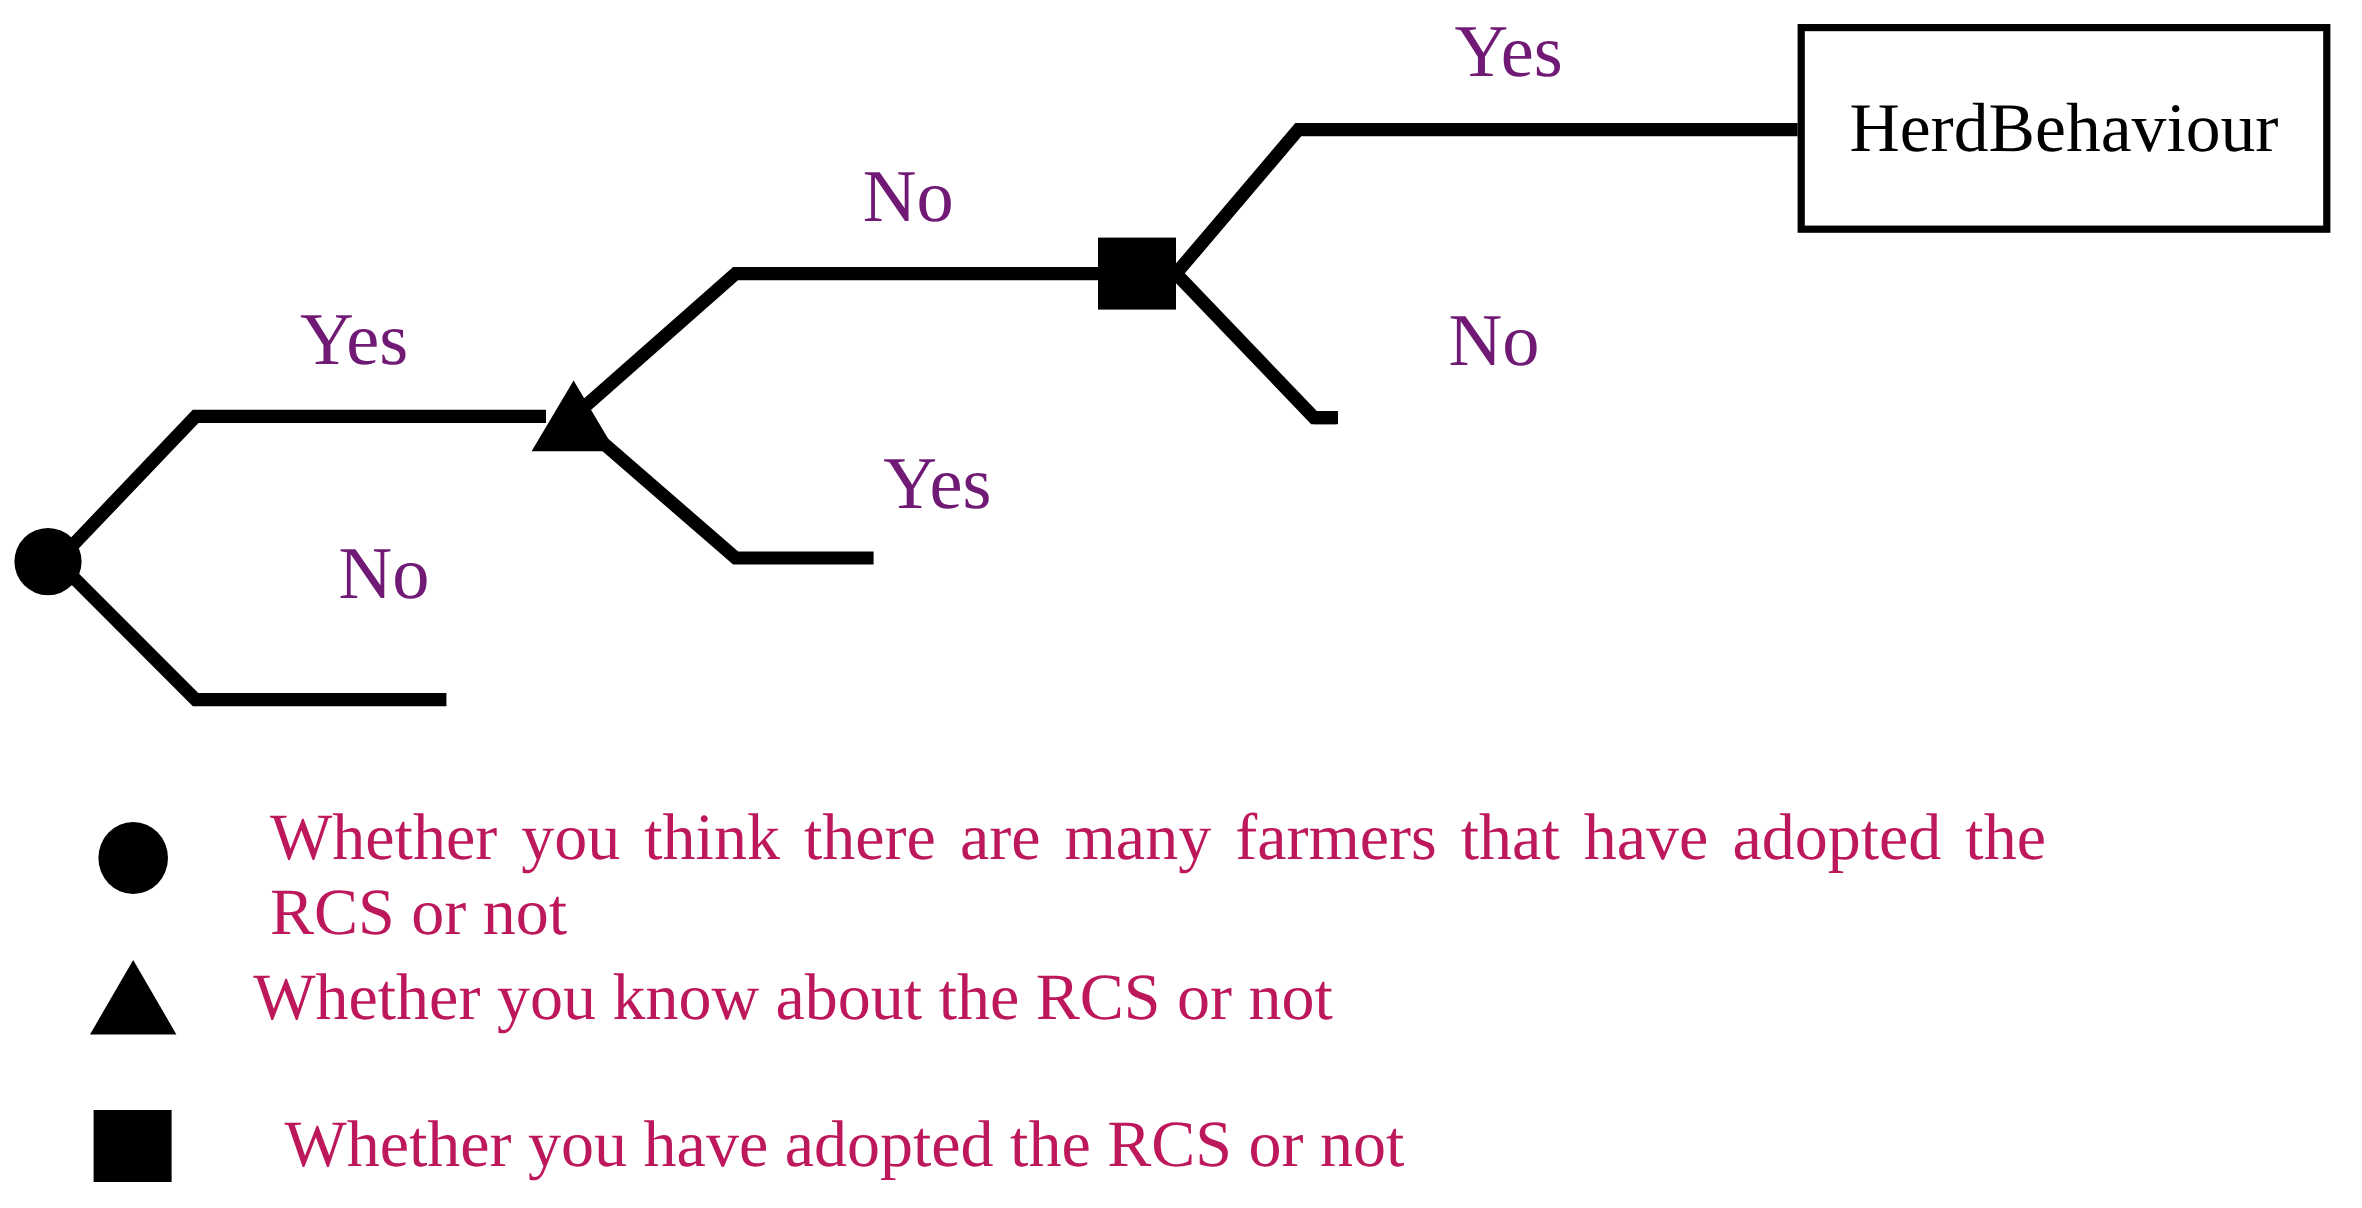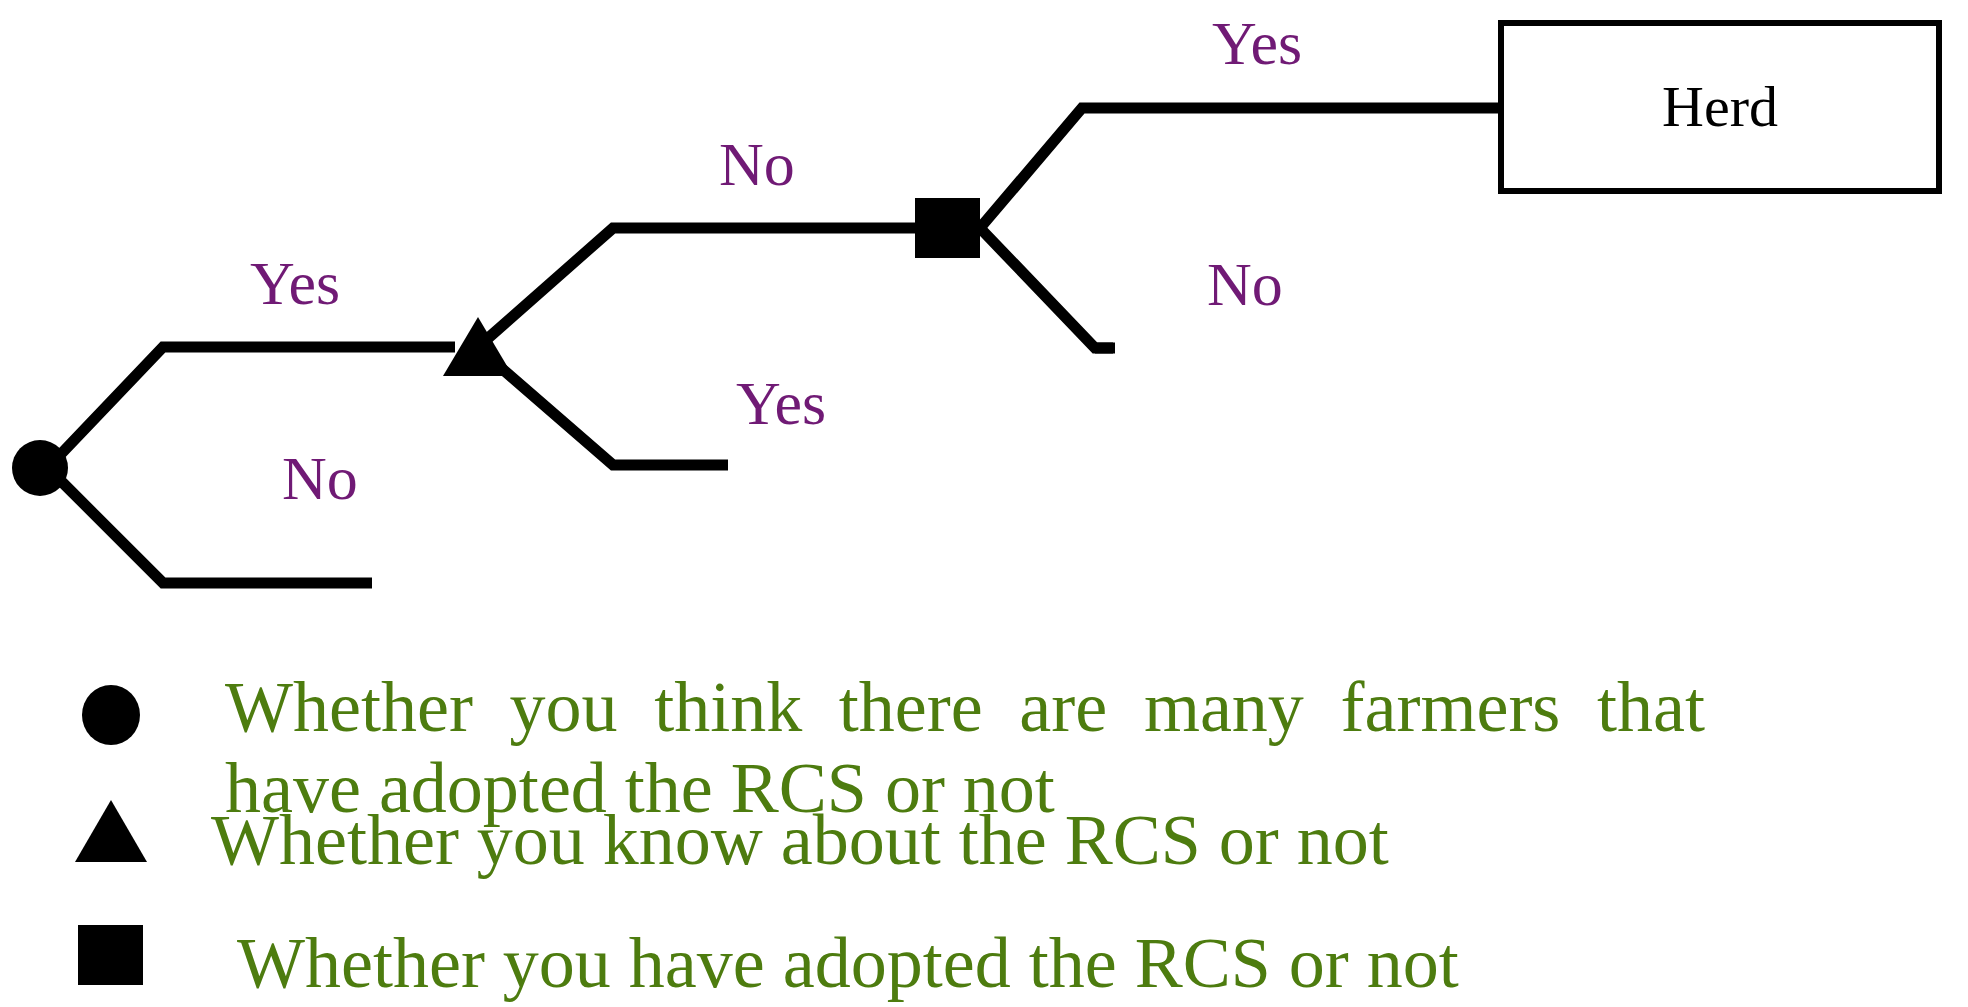--- a/index.html
+++ b/index.html
@@ -73,23 +73,23 @@
     background: transparent;
     width: 0;
     height: 0;
     border-left: 36px solid transparent;
     border-right: 36px solid transparent;
     border-bottom: 62px solid #000000;
   }
   .legend-text {
     position: absolute;
     font-family: "Liberation Serif", "DejaVu Serif", serif;
-    font-size: 72px;
+    font-size: 55px;
     line-height: 1.12;
-    color: #4d7c0f;
+    color: #be185d;
   }
   .legend-text.justified {
     text-align: justify;
     text-align-last: left;
     width: 1480px;
   }
   .legend-text.plain {
     white-space: nowrap;
   }
 </style>
@@ -129,20 +129,21 @@
   <div class="branch-label" style="left:719px; top:133px;">No</div>
 
   <div class="branch-label" style="left:736px; top:372px;">Yes</div>
 
   <div class="branch-label" style="left:1212px; top:12px;">Yes</div>
 
   <div class="branch-label" style="left:1207px; top:253px;">No</div>
 
   <div class="terminal-box" style="left:1498px; top:20px; width:444px; height:174px;">
     <div class="line">Herd</div>
+    <div class="line">Behaviour</div>
   </div>
 
   <div class="legend">
 
     <div class="legend-row" style="top:0px;">
       <span class="legend-icon icon-circle" style="left:82px; top:30px; width:58px; height:60px;"></span>
       <span class="legend-text justified" style="left:225px; top:12px;">Whether you think there are many farmers that have adopted the RCS or not</span>
     </div>
 
     <div class="legend-row" style="top:145px;">

